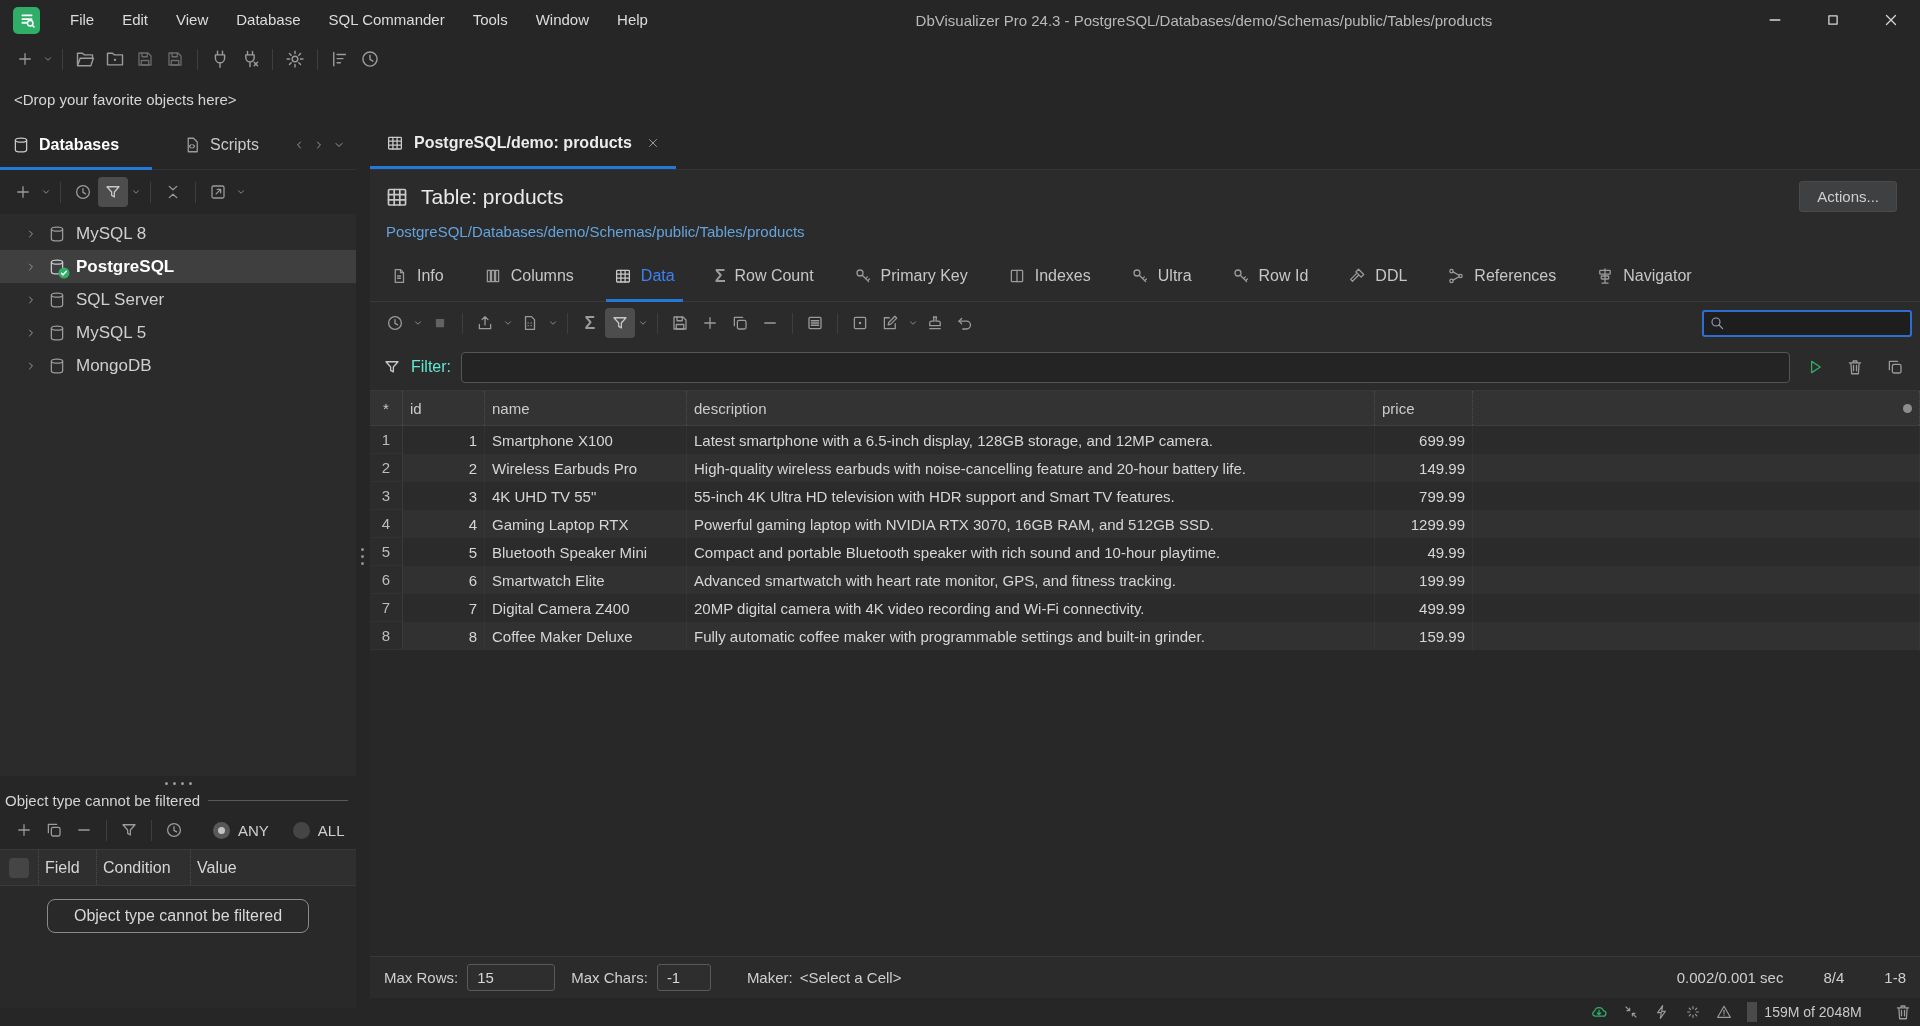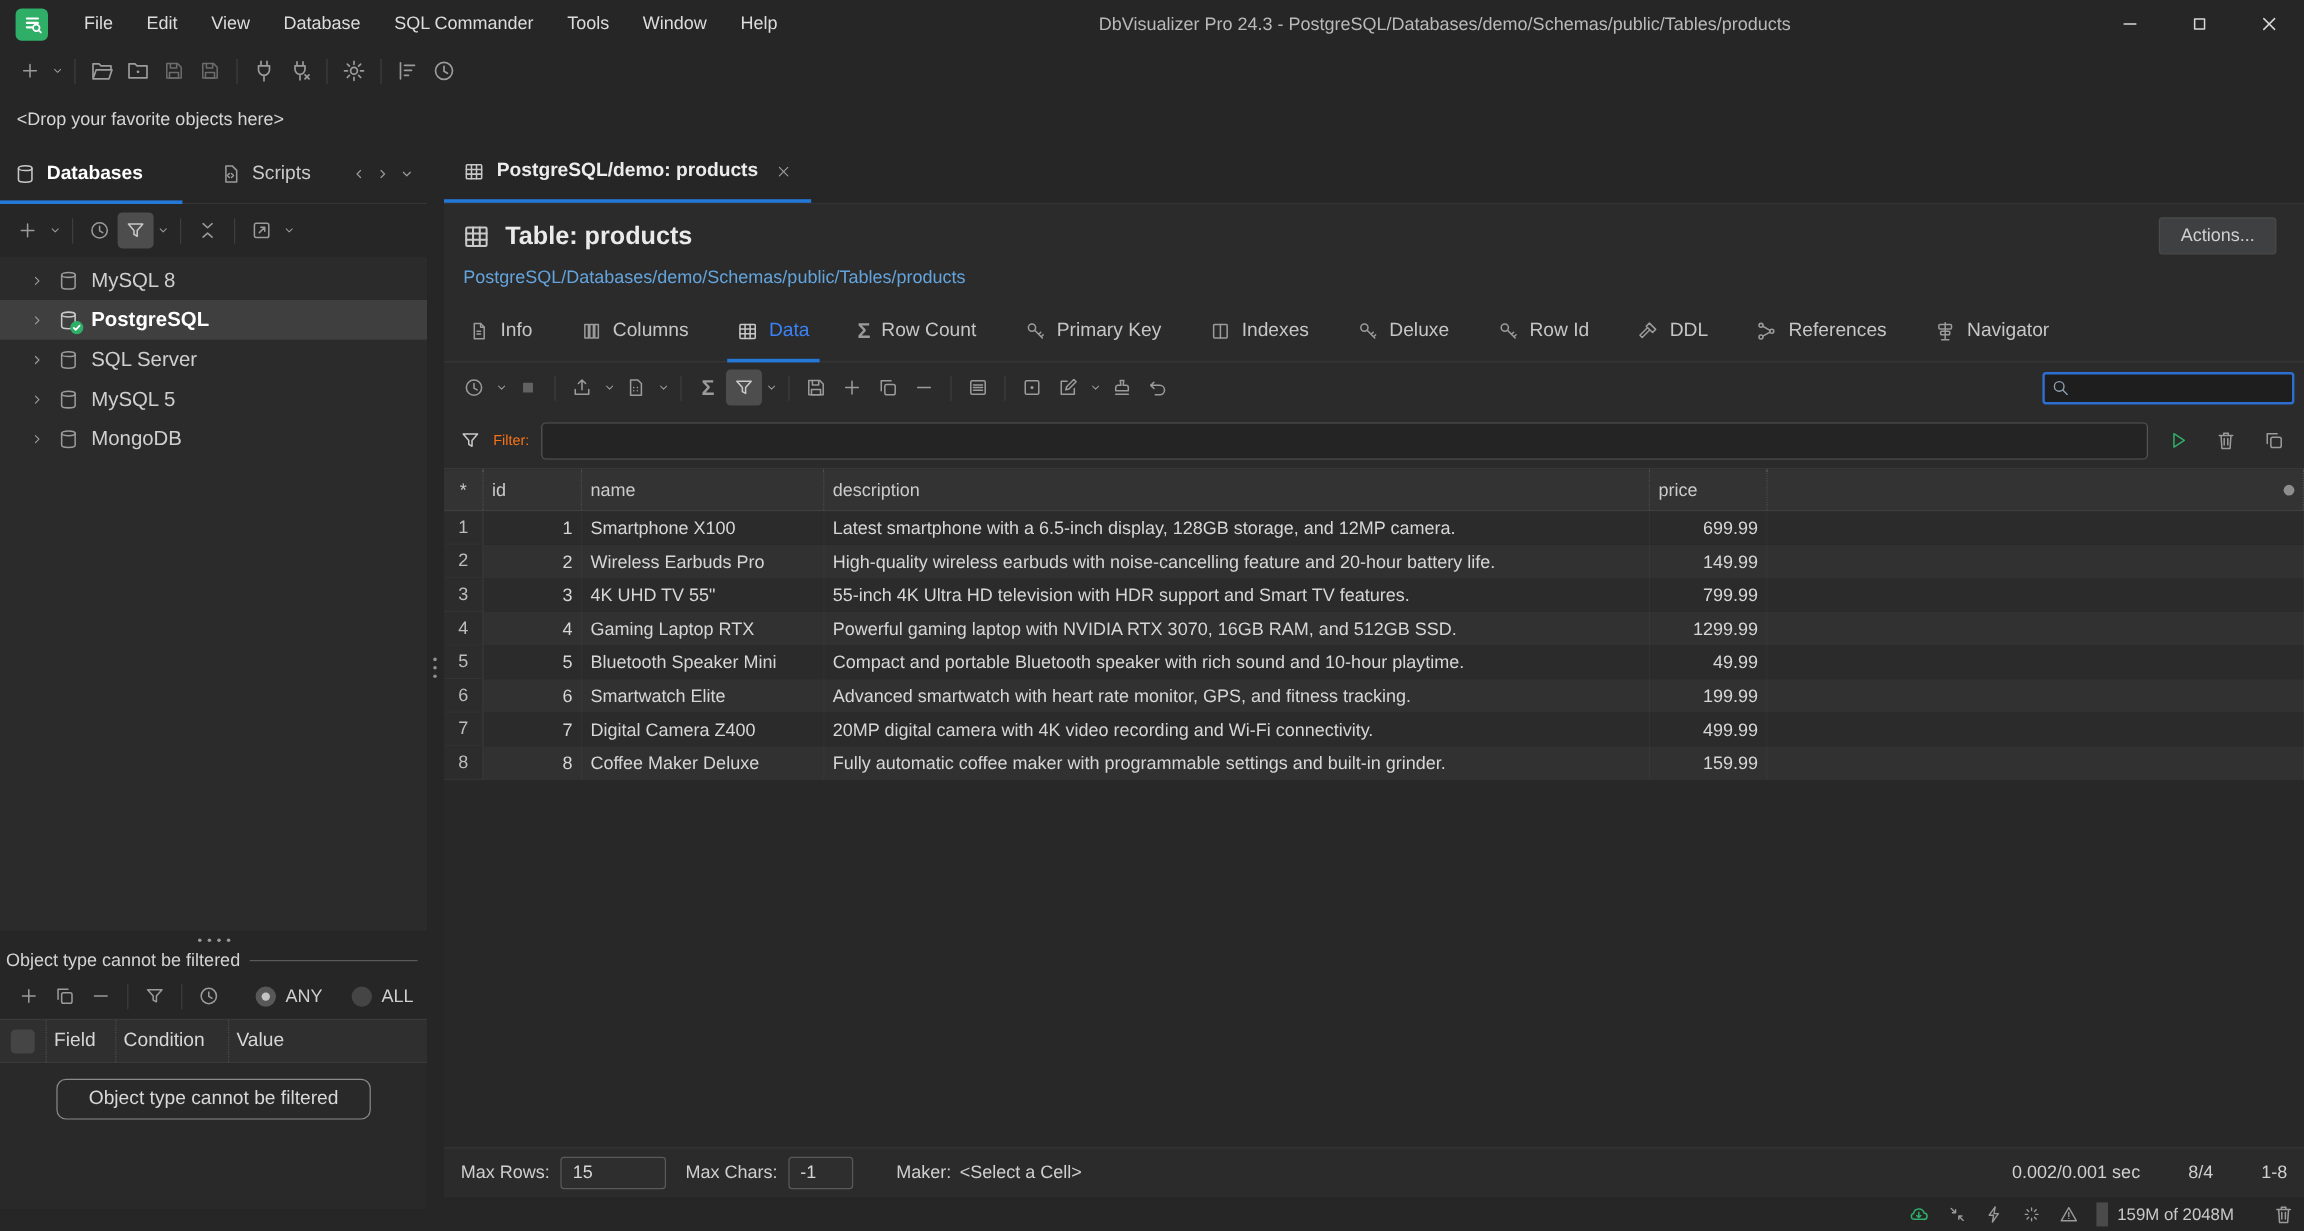--- a/index.html
+++ b/index.html
@@ -81,36 +81,36 @@
   .side-bottom{height:18px;background:var(--bg,#262626)}
 
   
   .main{flex:1;display:flex;flex-direction:column;background:var(--panel,#2b2b2b);min-width:0}
   .obj-tabbar{height:50px;background:var(--bg,#262626);display:flex;align-items:stretch;border-bottom:1px solid #333}
   .obj-tab{display:flex;align-items:center;gap:10px;padding:0 16px;border-bottom:3px solid var(--accent,#2478d8)}
   .obj-tab-label{font-weight:700;color:#ececec;font-size:16px;white-space:nowrap}
   .obj-tab .close{margin-left:4px}
 
   .obj-head{display:flex;align-items:center;padding:11px 16px 2px 15px}
-  .obj-title{font-size:21px;font-weight:700;color:#eaeaea;margin-left:12px}
+  .obj-title{font-size:21px;font-weight:400;color:#eaeaea;margin-left:12px}
   .actions-btn{margin-left:auto;background:#3f4041;border:1px solid #4a4a4a;border-radius:3px;color:#cfcfcf;font-size:15px;padding:6px 17px;margin-right:7px}
 
   .breadcrumb{padding:9px 0 10px 16px;font-size:15px;color:var(--link,#64a4dc)}
 
   .obj-tabs{display:flex;align-items:stretch;padding-left:12px;height:52px;border-bottom:1px solid #393939}
   .otab{display:flex;align-items:center;gap:9px;padding:0 8px;margin-right:24px;font-size:16px;color:#c6c6c6;position:relative}
   .otab.active{color:#3b82f6;font-weight:400}
   .otab.active::after{content:'';position:absolute;left:0;right:0;bottom:-1px;height:3px;background:var(--accent,#2478d8)}
 
   .data-toolbar{height:42px;display:flex;align-items:center;padding-left:10px}
   .search-box{margin-left:auto;margin-right:8px;width:210px;height:27px;border:2px solid #2d6fd0;border-radius:3px;background:#1e1e1e;display:flex;align-items:center;padding-left:5px;gap:4px}
   .search-box input{flex:1;min-width:0;background:transparent;border:none;outline:none;color:#d6d6d6;font-family:inherit;font-size:14px}
 
   .filter-bar{height:46px;display:flex;align-items:center;padding:0 10px 0 13px;gap:10px}
-  .filter-label{font-size:12px;color:#f97316}
+  .filter-label{font-size:16px;color:#5eead4}
   .filter-input{flex:1;height:31px;background:#242424;border:1px solid #555;border-radius:4px;color:#d6d6d6;font-family:inherit;font-size:15px;padding:0 8px;outline:none}
 
   .grid-wrap{flex:1;display:flex;flex-direction:column;background:#282828;border-top:1px solid #393939;position:relative;overflow:hidden}
   .grid-header{display:grid;grid-template-columns:33px 82px 202px 688px 98px 1fr;height:35px;background:var(--grid-header,#333333);border-bottom:1px solid #3f3f3f;position:relative}
   .gh{display:flex;align-items:center;padding-left:7px;font-size:15px;color:#cbcbcb;border-right:1px dotted #4d4d4d;overflow:hidden;white-space:nowrap}
   .gh.star{justify-content:center;padding:0}
   .corner-dot{position:absolute;right:8px;top:13px;width:9px;height:9px;border-radius:50%;background:#8d8d8d}
   .grid-row{display:grid;grid-template-columns:33px 82px 202px 688px 98px 1fr;height:28px;font-size:15px;color:#d6d6d6}
   .grid-row.even{background:var(--row-alt,#313131)}
   .grid-row.odd{background:var(--panel,#2b2b2b)}
@@ -670,21 +670,21 @@
         <div class="otab">
           <svg class="ic s18">
             <use href="#i-indexes"></use>
           </svg>
           <span>Indexes</span>
         </div>
         <div class="otab">
           <svg class="ic s18">
             <use href="#i-key"></use>
           </svg>
-          <span>Deluxe</span>
+          <span>Ultra</span>
         </div>
         <div class="otab">
           <svg class="ic s18">
             <use href="#i-key"></use>
           </svg>
           <span>Row Id</span>
         </div>
         <div class="otab">
           <svg class="ic s18">
             <use href="#i-hammer"></use>

